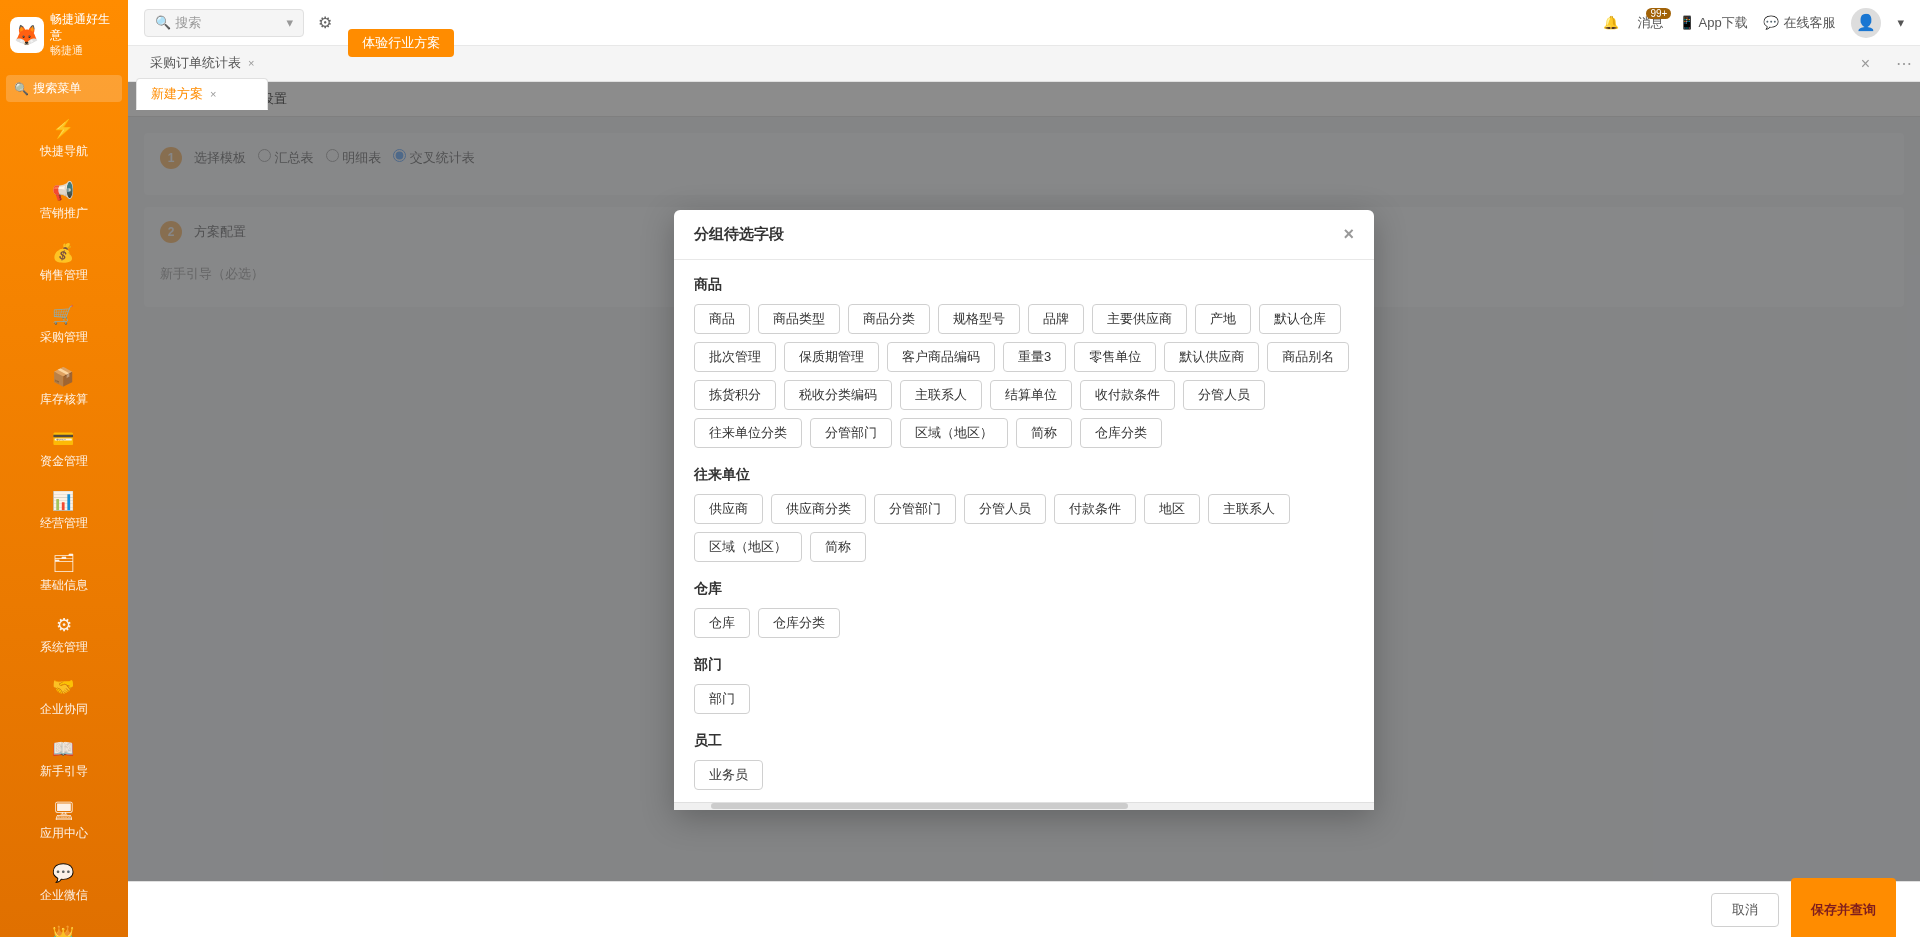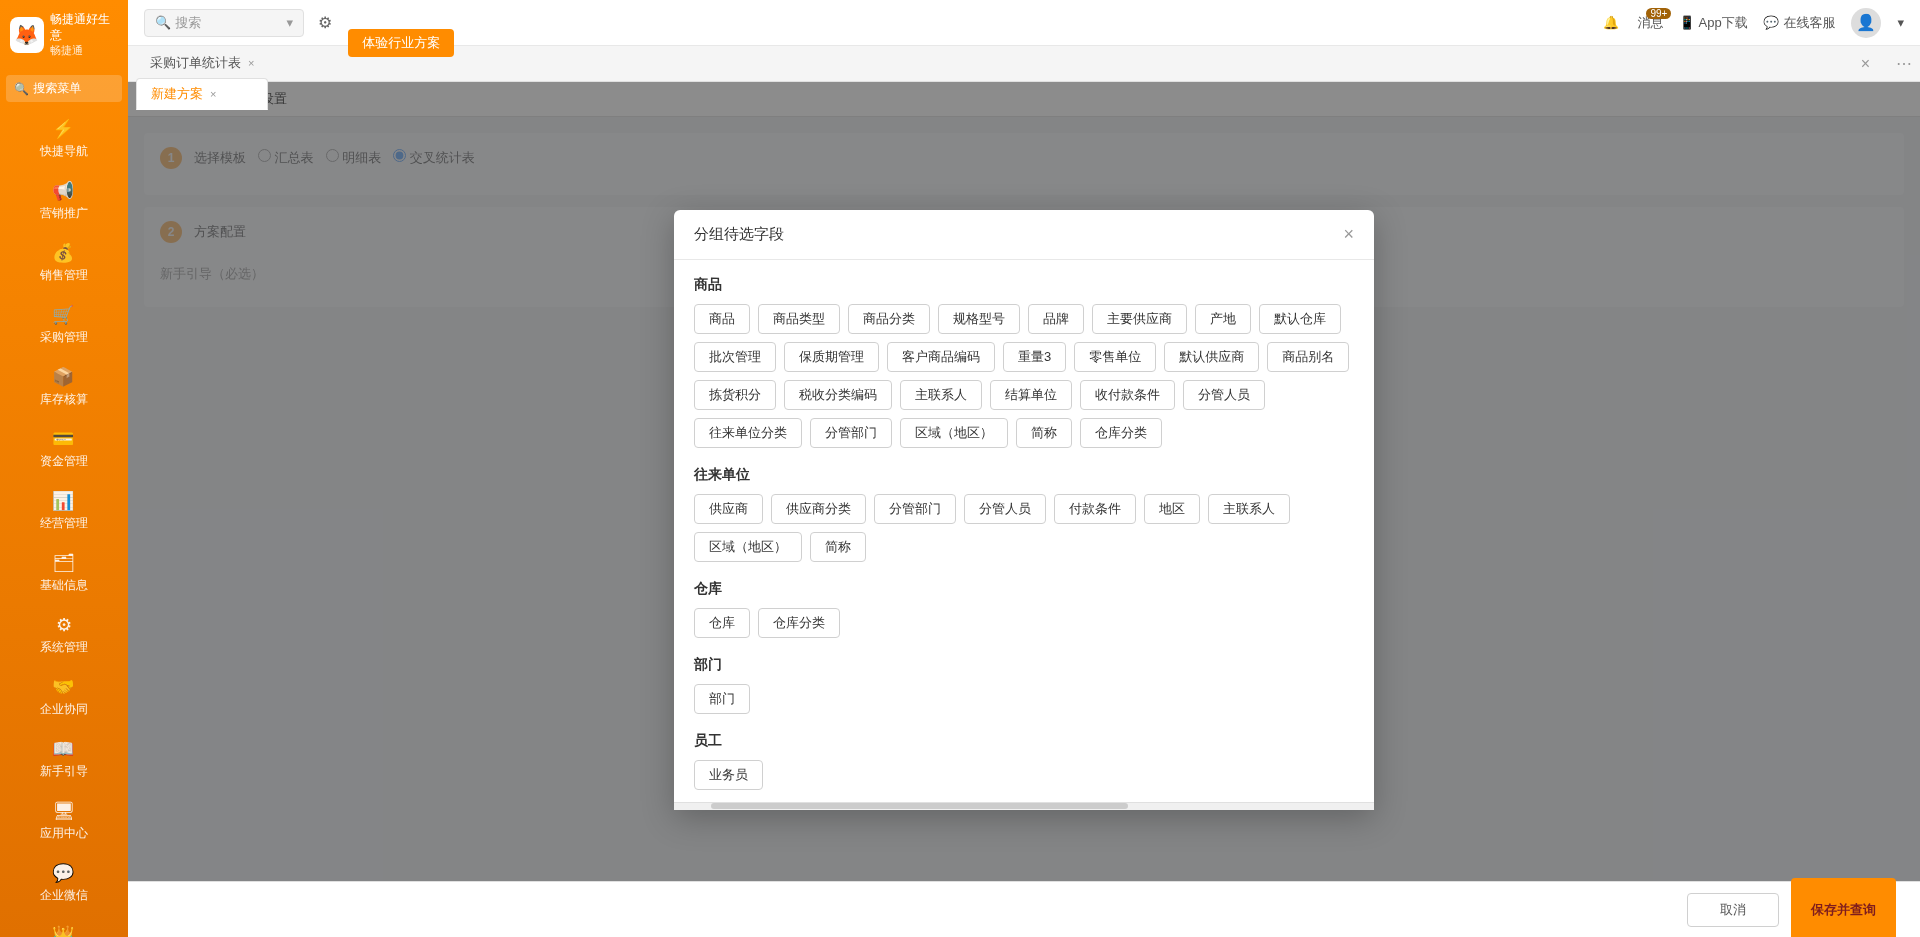--- a/index.html
+++ b/index.html
@@ -79,21 +79,21 @@
       position: absolute; left: 0; top: 0; right: 0; bottom: 0;
       background: rgba(0,0,0,0.45); z-index: 100; display: flex; align-items: center; justify-content: center;
     }
     .modal {
       background: white; border-radius: 6px; width: 700px; max-height: 600px;
       display: flex; flex-direction: column; box-shadow: 0 8px 32px rgba(0,0,0,0.25);
     }
     .modal-header {
       padding: 14px 20px; border-bottom: 1px solid #e8e8e8;
       display: flex; align-items: center; justify-content: space-between;
-      font-size: 15px; font-weight: normal; color: #333; flex-shrink: 0;
+      font-size: 15px; font-weight: bold; color: #333; flex-shrink: 0;
     }
     .modal-close { cursor: pointer; font-size: 18px; color: #999; }
     .modal-body {
       flex: 1; overflow-y: auto; padding: 16px 8px 10px 20px;
       overflow-x: hidden;
     }
     .modal-body::-webkit-scrollbar { width: 6px; }
     .modal-body::-webkit-scrollbar-thumb { background: #ccc; border-radius: 3px; }
 
     
@@ -127,21 +127,21 @@
       font-size: 12px; font-weight: bold; flex-shrink: 0;
     }
 
     
     .bottom-bar {
       position: fixed; bottom: 0; left: 128px; right: 0; height: 56px;
       background: white; border-top: 1px solid #e0e0e0;
       display: flex; align-items: center; justify-content: flex-end; padding: 0 24px; gap: 12px; z-index: 5;
     }
     .btn-cancel {
-      padding: 7px 32px; border: 1px solid #d0d0d0; border-radius: 4px;
+      padding: 7px 20px; border: 1px solid #d0d0d0; border-radius: 4px;
       background: white; color: #555; cursor: pointer; font-size: 13px;
     }
     .btn-save {
       padding: 23px 20px; border: none; border-radius: 4px;
       background: #ff8c00; color: #7f1d1d; cursor: pointer; font-size: 13px; font-weight: bold;
     }
   </style>
 </head>
 <body>
 

